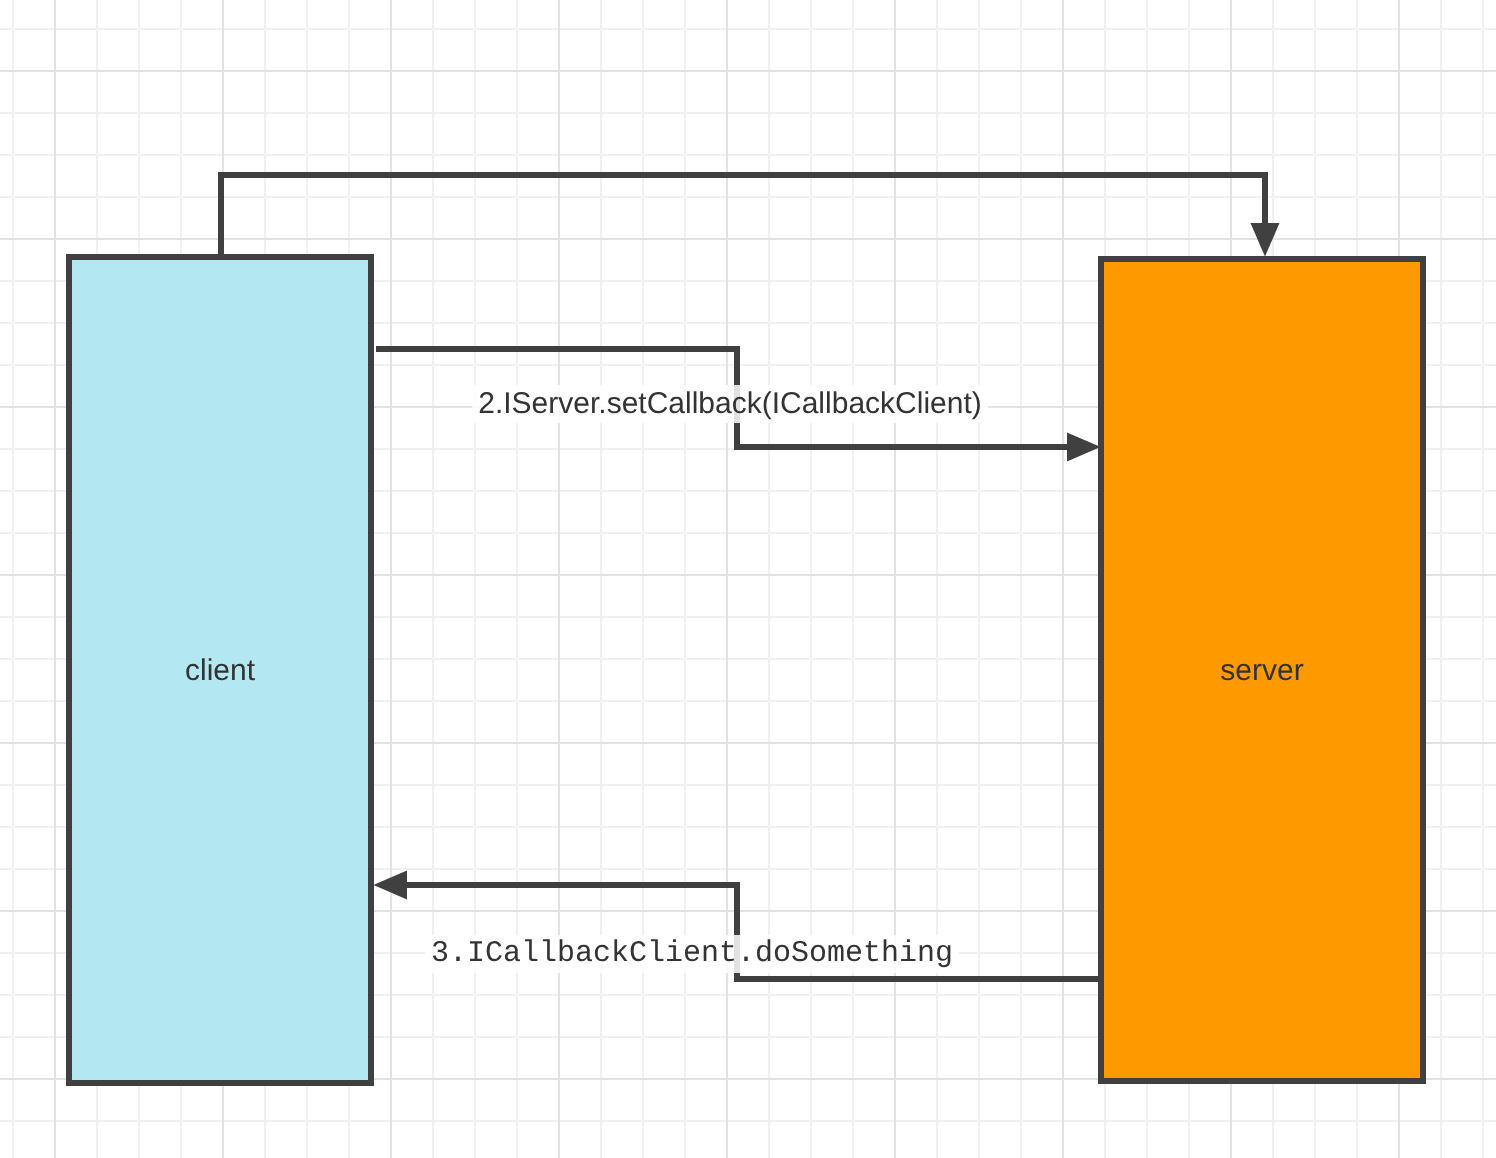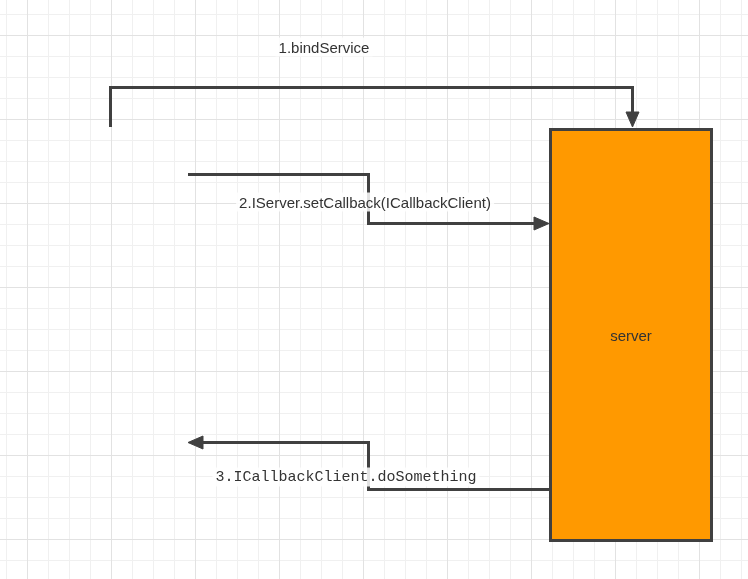--- a/index.html
+++ b/index.html
@@ -77,24 +77,26 @@
       <path d="M188 174.5 L368.5 174.5 L368.5 223.5 L534 223.5"></path>
       <polygon points="549,223.5 534,217 534,230"></polygon>
     </g>
 
     <g>
       <path d="M549 489.5 L368.5 489.5 L368.5 442.5 L203 442.5"></path>
       <polygon points="188,442.5 203,436 203,449"></polygon>
     </g>
   </svg>
 
+  <div class="node node-client">
+    <span>client</span>
+  </div>
 
   <div class="node node-server">
     <span>server</span>
   </div>
 
-  <div class="edge-label edge-label-1">1.bindService</div>
 
   <div class="edge-label edge-label-2">2.IServer.setCallback(ICallbackClient)</div>
 
   <div class="edge-label edge-label-3">3.ICallbackClient.doSomething</div>
 
 </div>
 
 </body></html>

